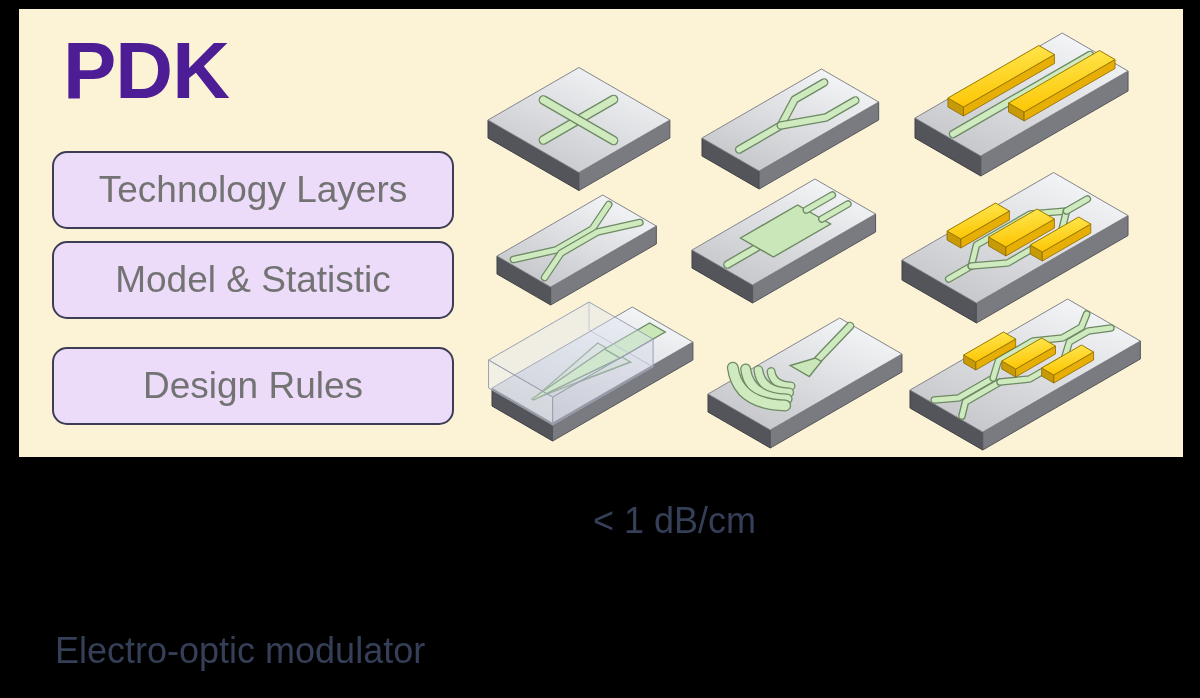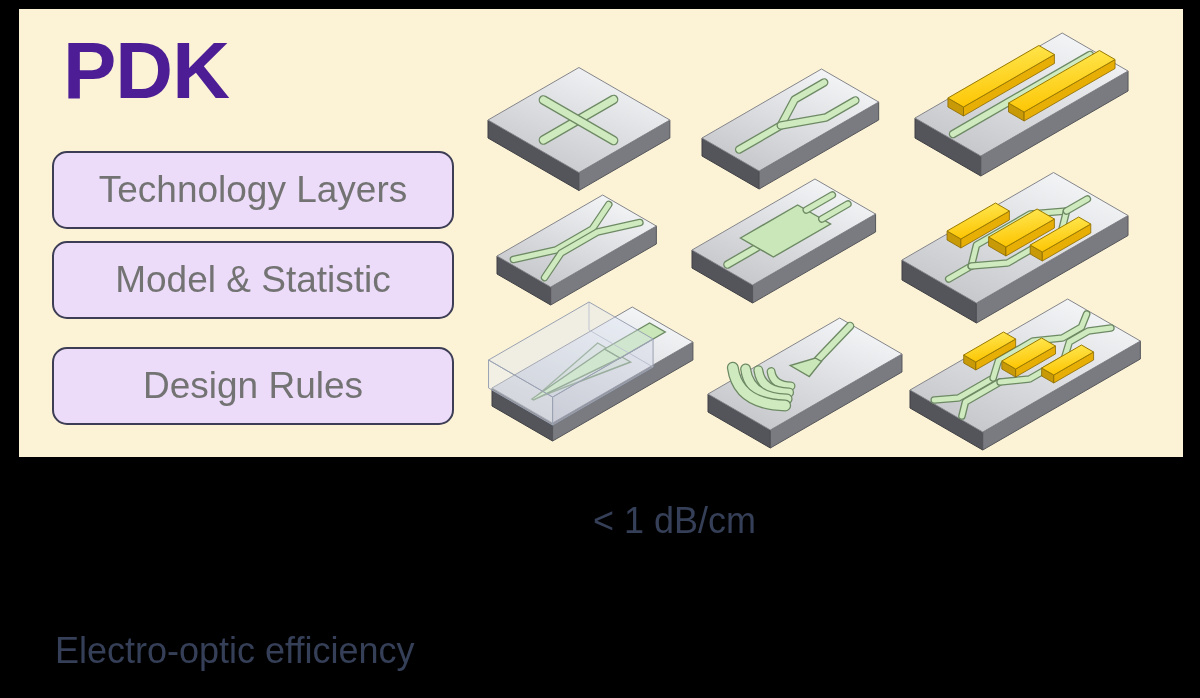--- a/index.html
+++ b/index.html
@@ -183,14 +183,14 @@
       <polygon points="1041.632,368 1081.468,345 1093.592,352 1053.756,375" fill="url(#goldGrad)" stroke="#9a7a00" stroke-width="1"></polygon>
     </g>
   </svg>
 
 <div class="spec-row" id="row-1">
   <span class="val">&lt; 1 dB/cm</span>
 </div>
 <div class="spec-row" id="row-2">
 </div>
 <div class="spec-row" id="row-3">
-  <span class="lbl">Electro-optic efficiency</span>
+  <span class="lbl">Electro-optic modulator</span>
 </div>
 
 </body></html>

